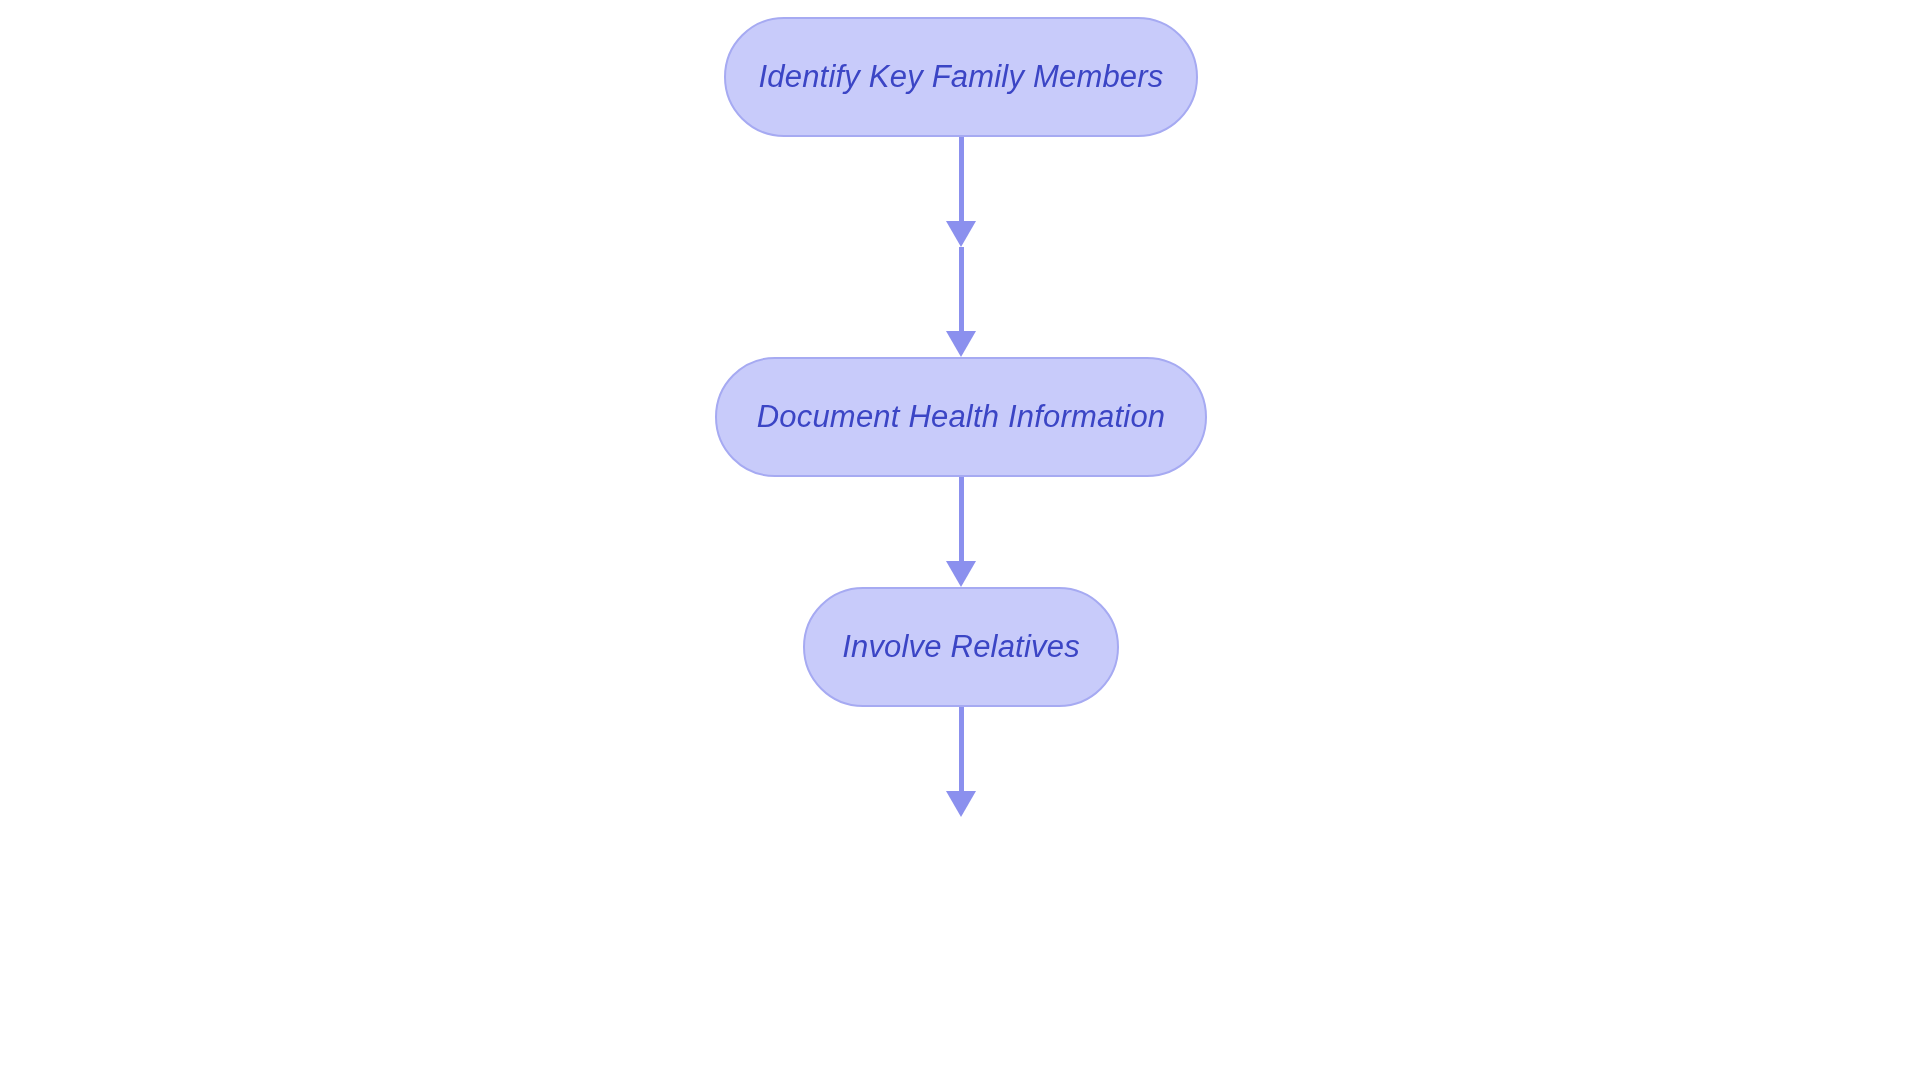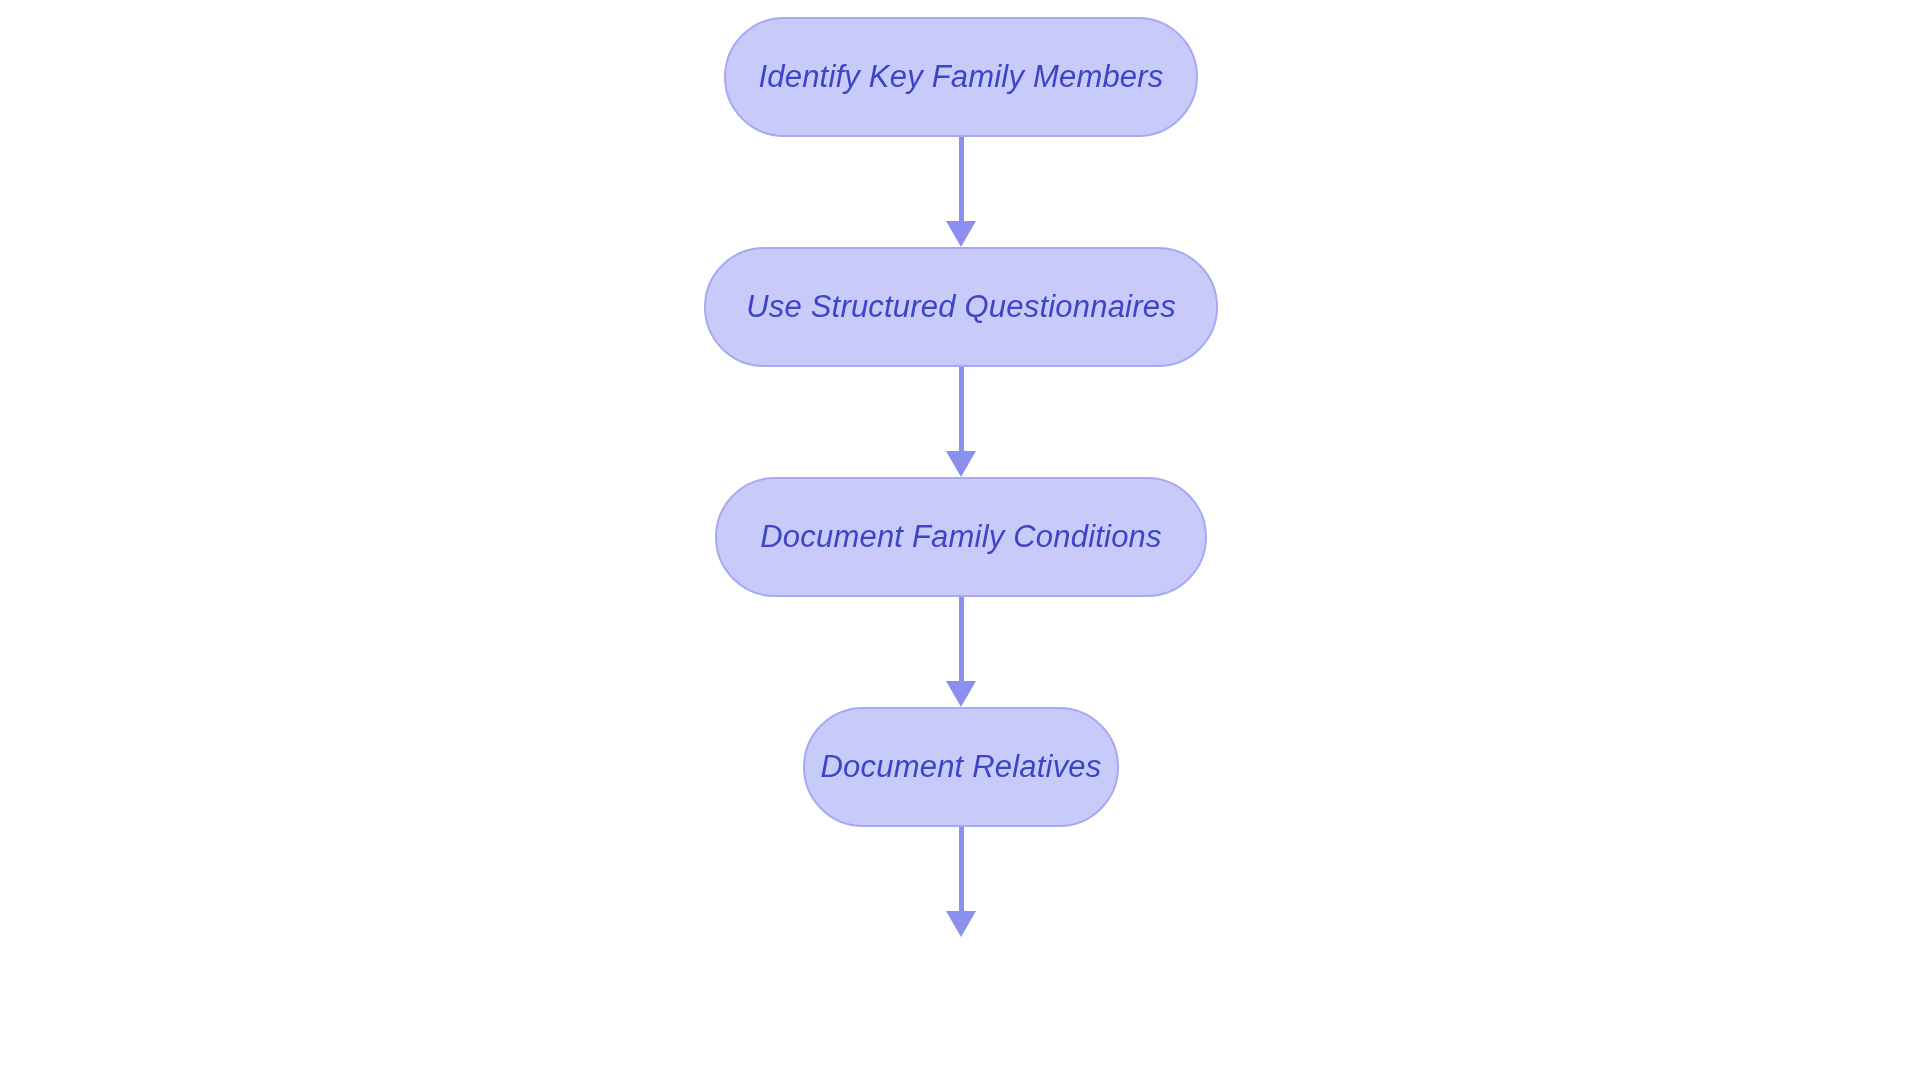--- a/index.html
+++ b/index.html
@@ -85,40 +85,37 @@
 
     <div class="flow-node w-node-1">
       <span class="node-label">Identify Key Family Members</span>
     </div>
 
     <div class="flow-arrow">
       <div class="arrow-stem"></div>
       <div class="arrow-head"></div>
     </div>
 
-    <div class="flow-node w-node-2">
-      <span class="node-label">Use Structured Questionnaires</span>
-    </div>
 
     <div class="flow-arrow">
       <div class="arrow-stem"></div>
       <div class="arrow-head"></div>
     </div>
 
     <div class="flow-node w-node-3">
-      <span class="node-label">Document Family Conditions</span>
+      <span class="node-label">Document Health Information</span>
     </div>
 
     <div class="flow-arrow">
       <div class="arrow-stem"></div>
       <div class="arrow-head"></div>
     </div>
 
     <div class="flow-node w-node-4">
-      <span class="node-label">Document Relatives</span>
+      <span class="node-label">Involve Relatives</span>
     </div>
 
     <div class="flow-arrow">
       <div class="arrow-stem"></div>
       <div class="arrow-head"></div>
     </div>
 
 
   </div>
 </div>

